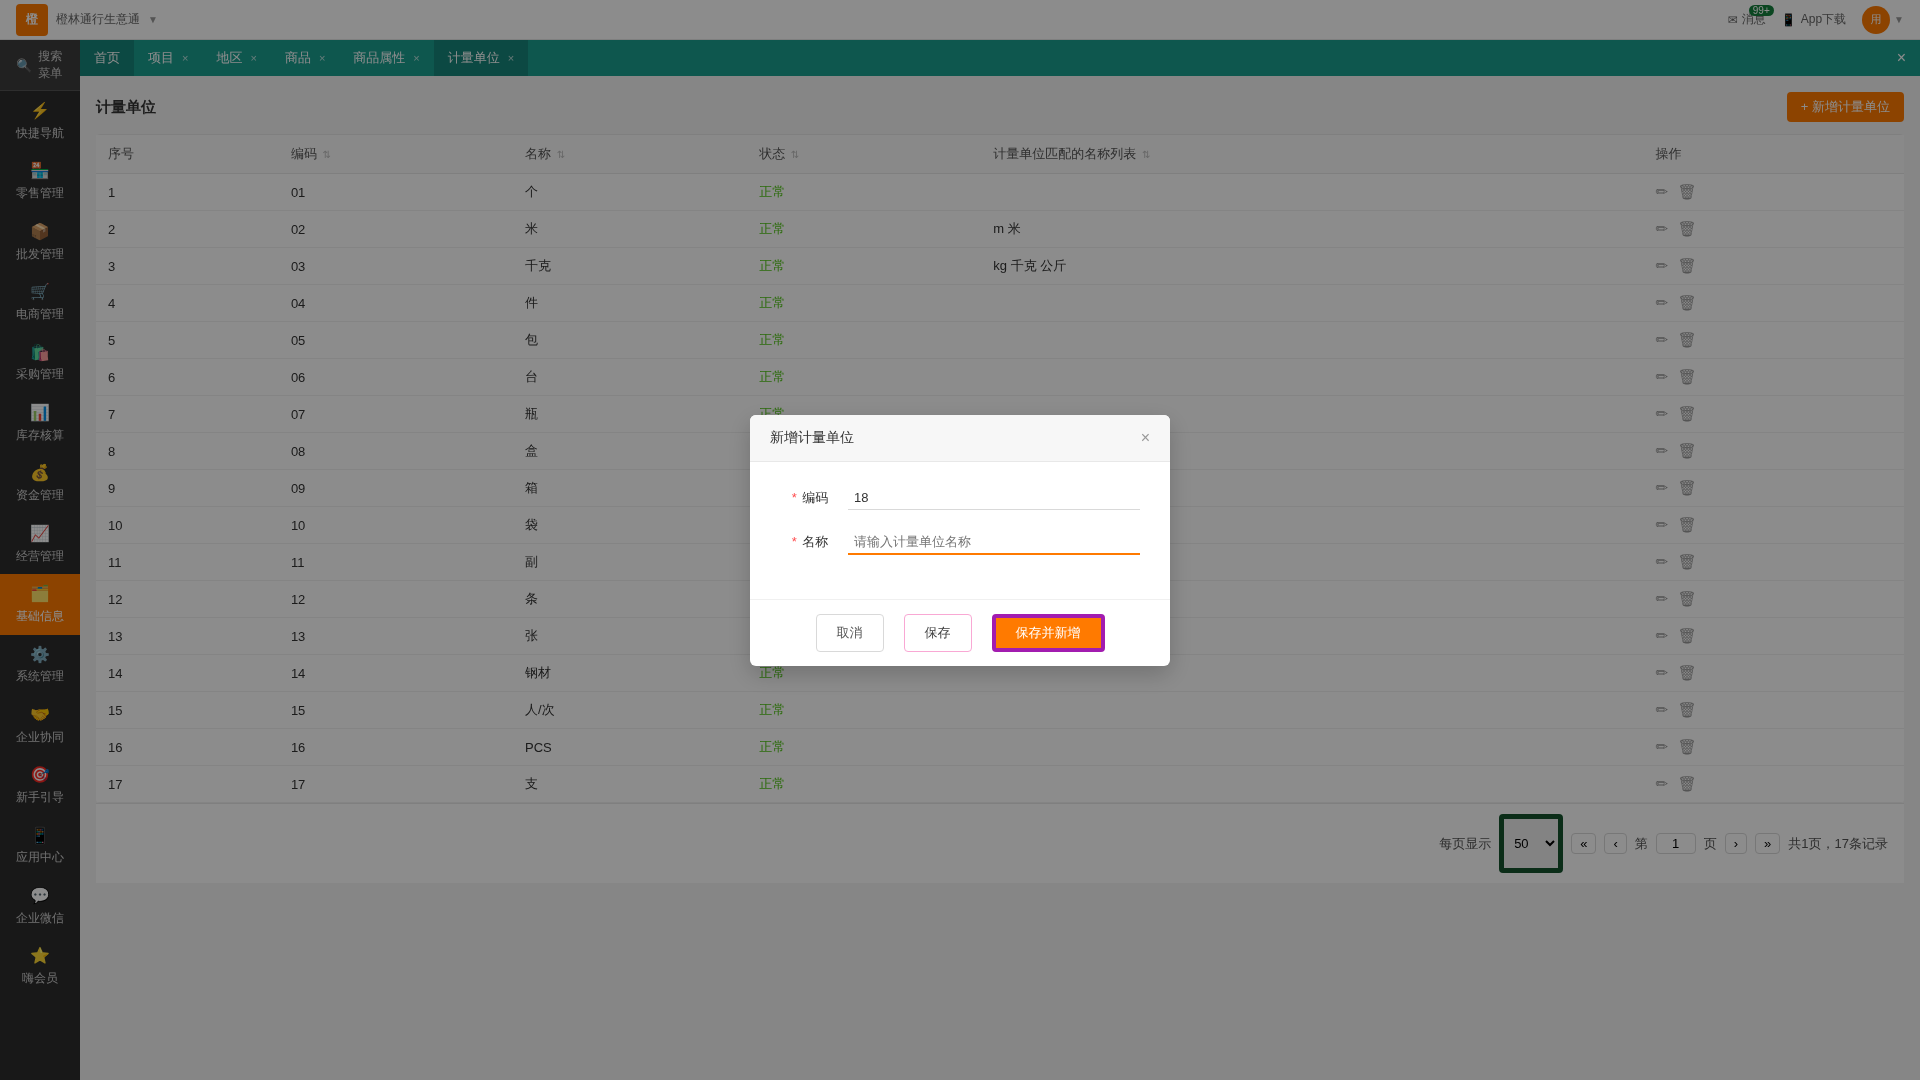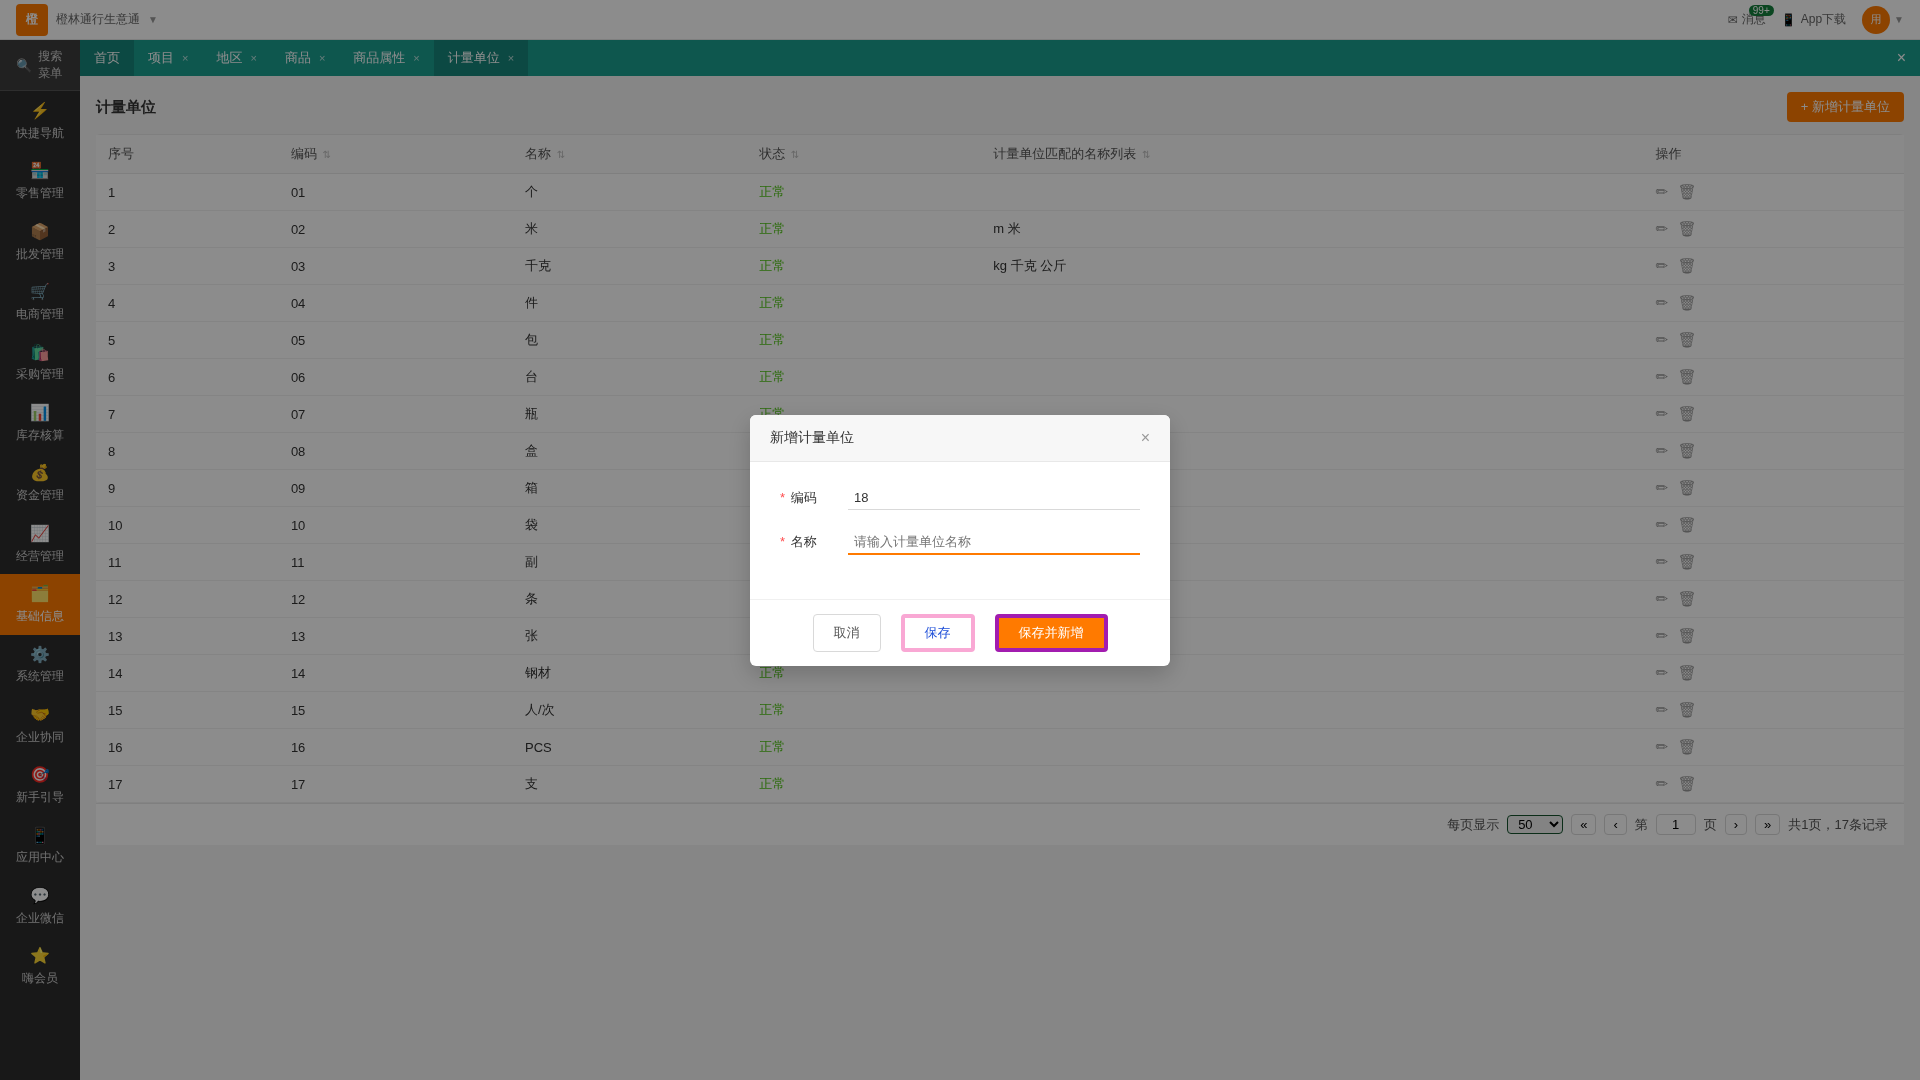--- a/index.html
+++ b/index.html
@@ -218,23 +218,23 @@
       align-items: center;
       justify-content: flex-end;
       padding: 10px 16px;
       background: #fff;
       border-top: 1px solid #e8e8e8;
       gap: 8px;
       font-size: 13px;
       color: #555;
     }
     .page-size-select {
-      border: 1px solid #14532d;
-      border-radius: 4px;
-      padding: 0 6px;
+      border: 5px solid #14532d;
+      border-radius: 4px;
+      padding: 16px 6px;
       font-size: 13px;
     }
     .pagination-btn {
       border: 1px solid #d9d9d9;
       background: #fff;
       border-radius: 4px;
       padding: 2px 8px;
       cursor: pointer;
       font-size: 13px;
     }
@@ -286,21 +286,21 @@
       padding: 24px 30px;
     }
     .form-row {
       display: flex;
       align-items: center;
       margin-bottom: 20px;
       gap: 8px;
     }
     .form-label {
       width: 60px;
-      text-align: left;
+      text-align: center;
       font-size: 13px;
       color: #333;
       flex-shrink: 0;
     }
     .required-star {
       color: #ff4d4f;
       margin-right: 2px;
     }
     .form-input {
       flex: 1;
@@ -324,23 +324,23 @@
     .btn-cancel {
       border: 1px solid #d9d9d9;
       background: #fff;
       color: #555;
       padding: 6px 20px;
       border-radius: 4px;
       cursor: pointer;
       font-size: 13px;
     }
     .btn-save {
-      border: 4px solid #f9a8d4;
+      border: 1px solid #f9a8d4;
       background: #fff;
-      color: #1d4ed8;
+      color: #404040;
       padding: 6px 20px;
       border-radius: 4px;
       cursor: pointer;
       font-size: 13px;
     }
     .btn-save-new {
       background: #ff7a00;
       color: #fff;
       border: 4px solid #a21caf;
       padding: 6px 20px;

